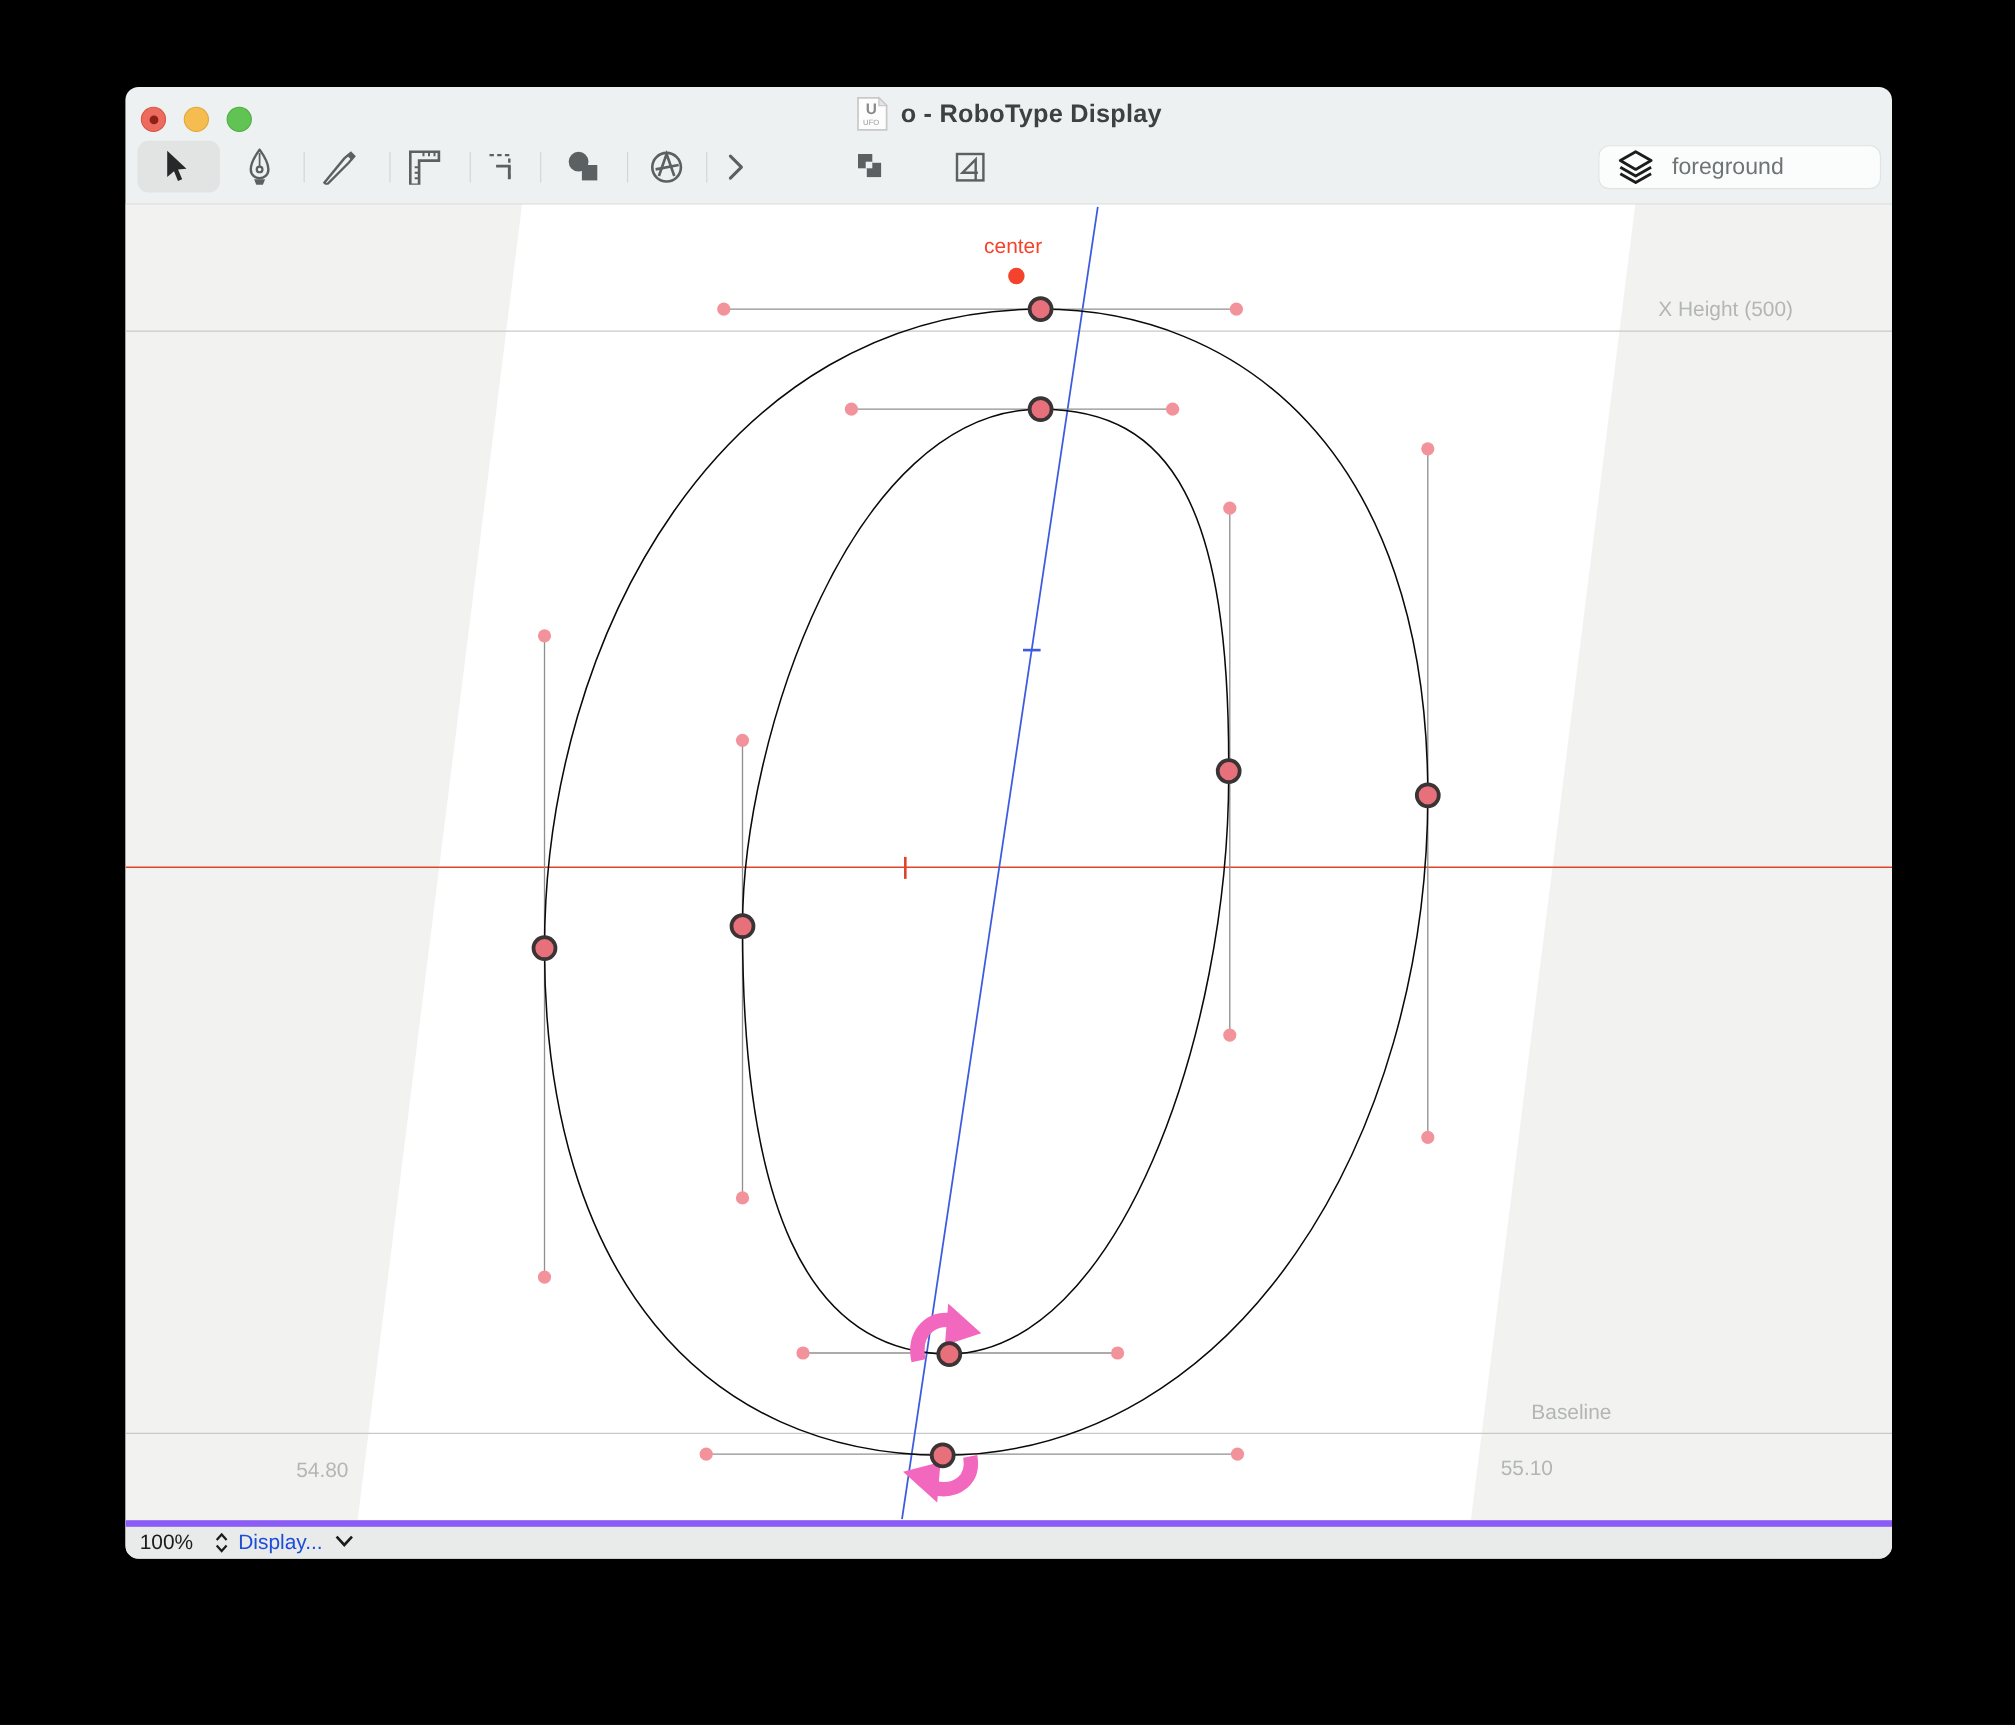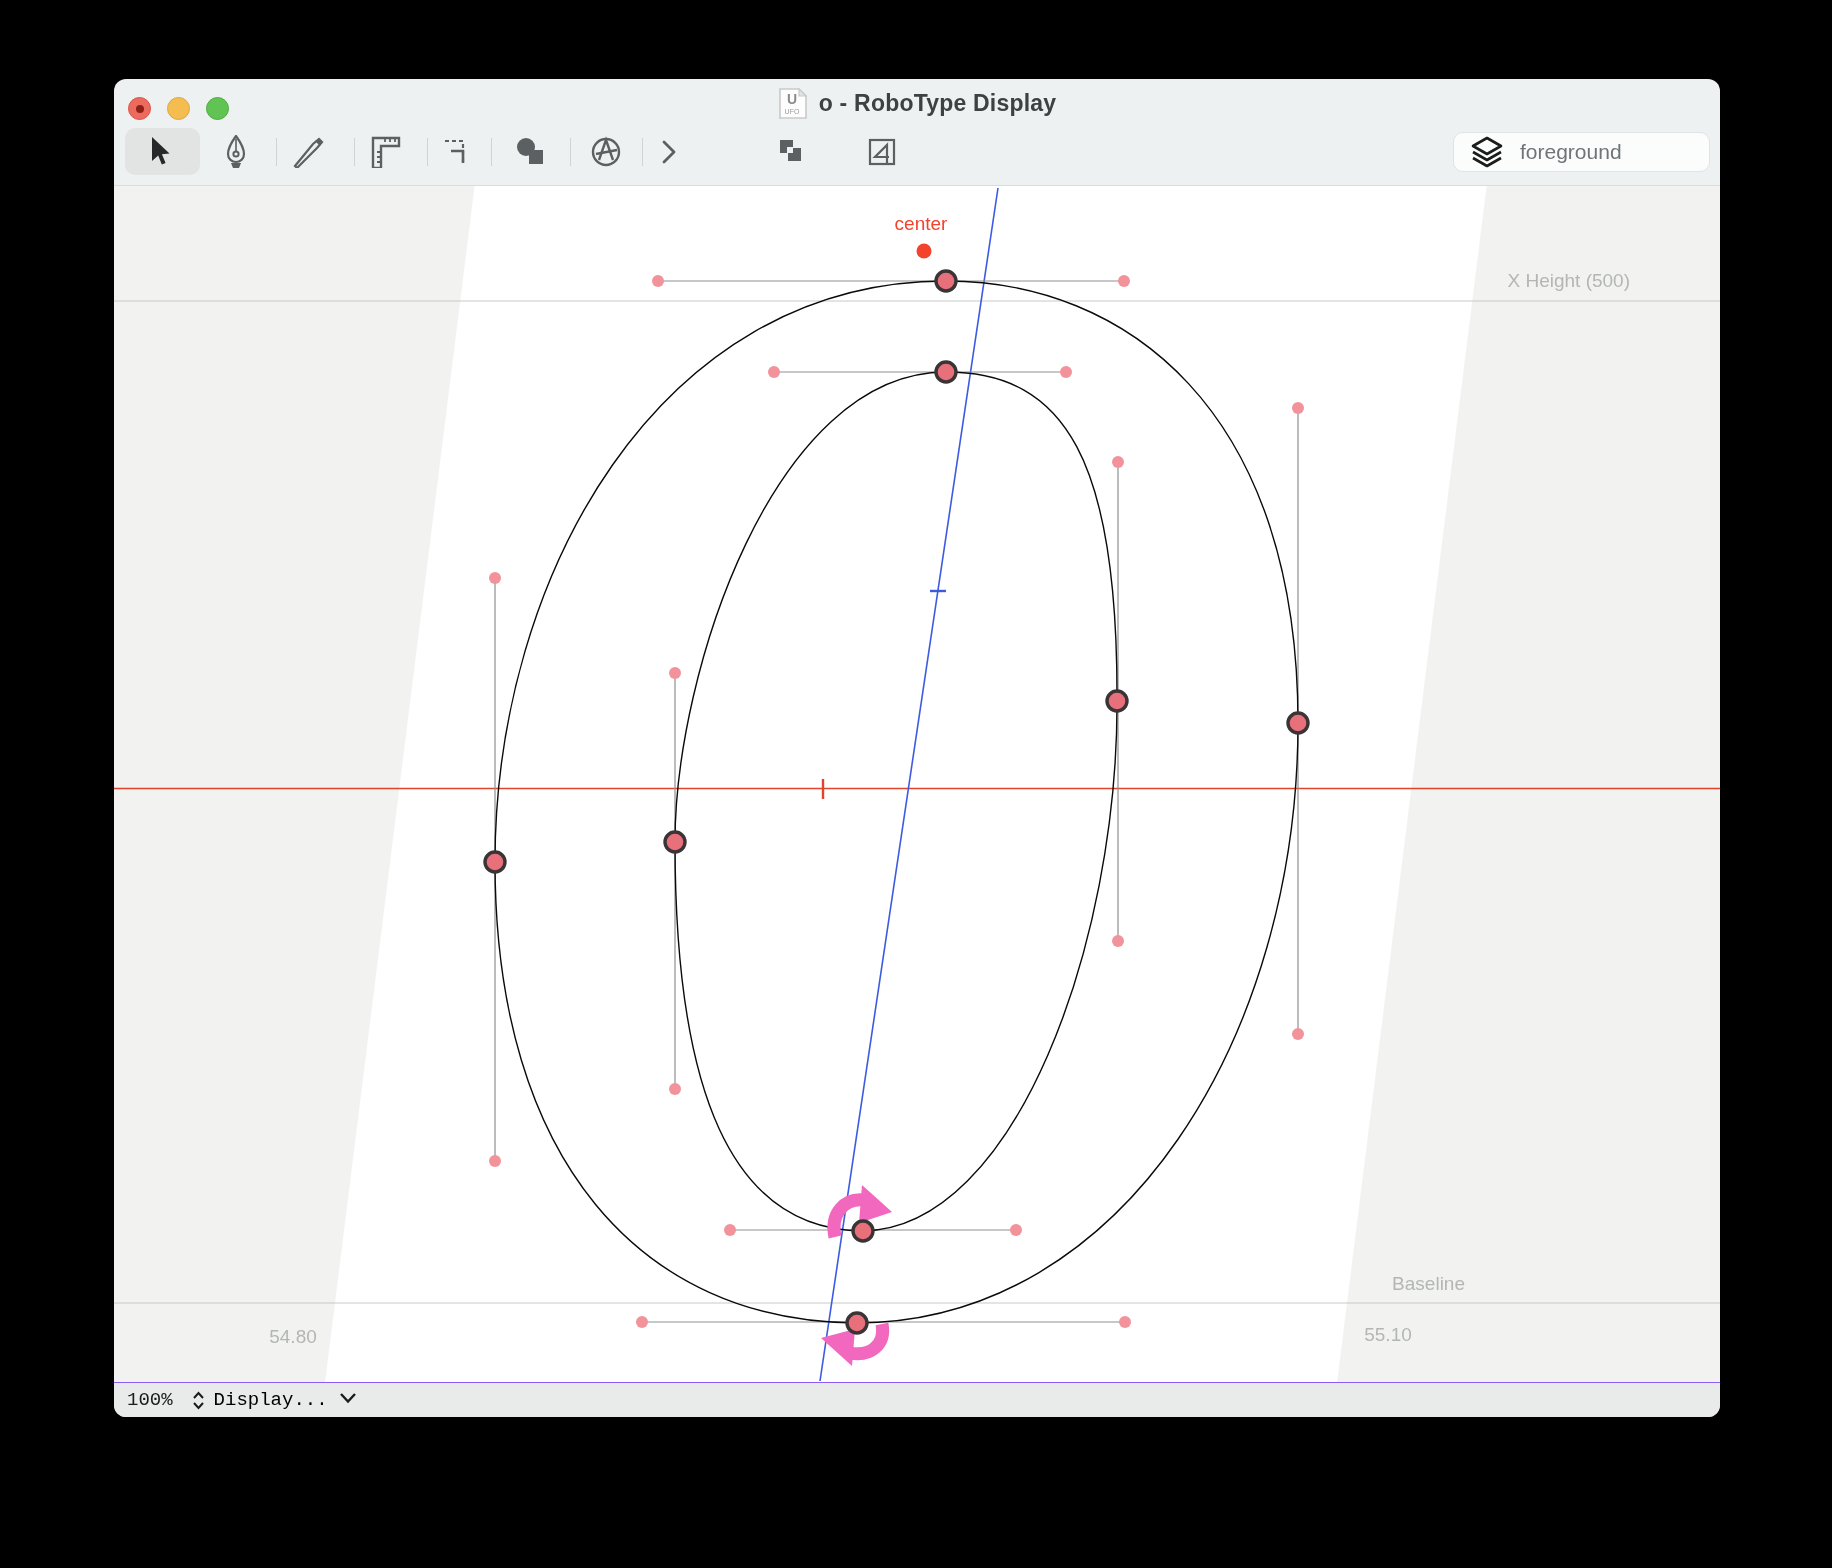--- a/index.html
+++ b/index.html
@@ -36,26 +36,26 @@
 
   
   .canvas { position:absolute; left:0; top:106px; width:1740px; height:1197px; border-top:1px solid #dadcdb; }
   svg text { font-family:"Liberation Sans", sans-serif; }
   .metric-label { font-size:19px; fill:#b4b6b5; }
   .center-label { font-size:19px; fill:#f4432c; }
 
   
   .statusbar {
     position:absolute; left:0; top:1303px; width:100%; height:35px;
-    background:#e9eaea; border-top:1px solid #8b5cf6;
-    display:flex; align-items:center; padding-left:13px;font-family:Liberation Mono, monospace;
+    background:#e9eaea; border-top:6px solid #8b5cf6;
+    display:flex; align-items:center; padding-left:13px;
   }
   .statusbar .zoom-level { font-size:19px; color:#1b1b1b; }
   .statusbar .stepper { margin-left:19px; display:flex; flex-direction:column; align-items:center; gap:1px; }
-  .statusbar .display-label { margin-left:9px; font-size:19px; color:#000000; }
+  .statusbar .display-label { margin-left:9px; font-size:19px; color:#1d4ed8; }
   .statusbar .chev { margin-left:11px; }
 </style>
 </head>
 <body>
 
 <div class="window">
 
   <div class="titlebar">
     <div class="traffic red"></div>
     <div class="traffic yellow"></div>

